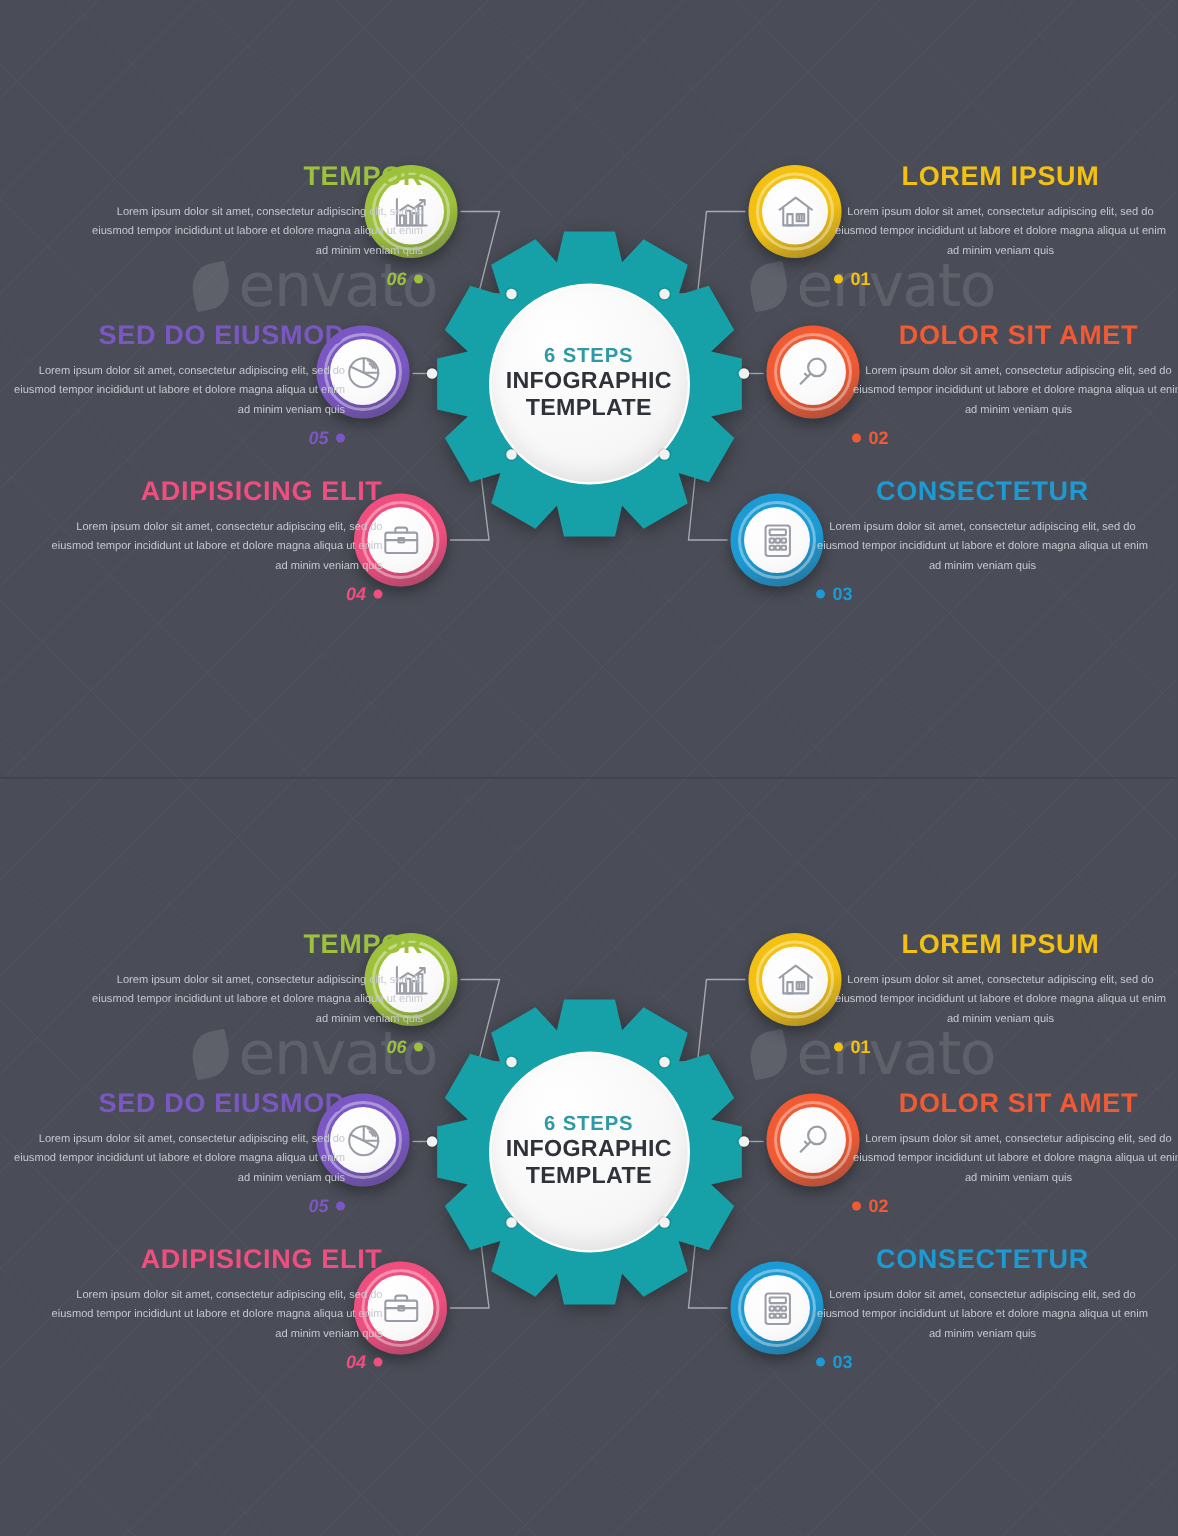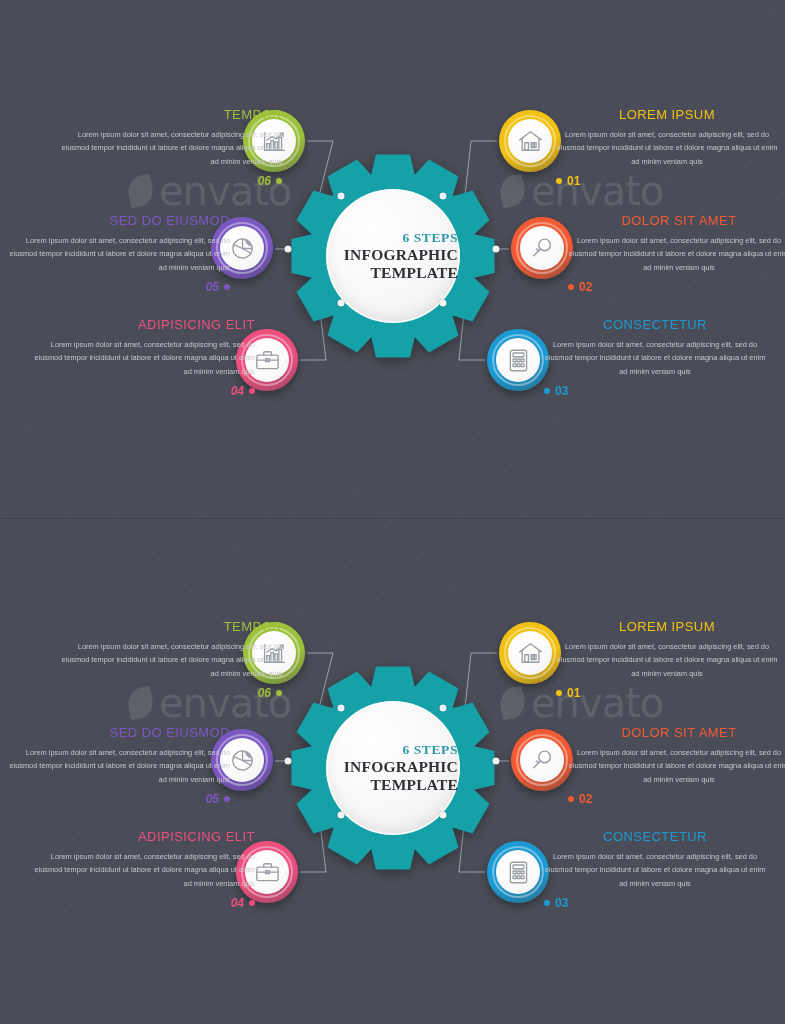--- a/index.html
+++ b/index.html
@@ -37,22 +37,22 @@
     position:absolute; inset:0;
     filter:drop-shadow(0 3px 6px rgba(0,0,0,.35));
   }
   .gear svg{ width:100%; height:100%; display:block; }
   .gear-hub{
     position:absolute; left:50%; top:50%;
     transform:translate(-50%,-50%);
     width:131px; height:131px; border-radius:50%;
     background:radial-gradient(circle at 35% 28%, #ffffff 0%, #f7f7f7 60%, #ececec 100%);
     box-shadow:inset 0 -6px 12px rgba(0,0,0,.06);
-    display:flex; flex-direction:column; align-items:flex-end; justify-content:center;
-    text-align:center; line-height:1.18;font-family:Liberation Serif, serif;
+    display:flex; flex-direction:column; align-items:center; justify-content:center;
+    text-align:center; line-height:1.18;
   }
   .hub-l1{ font-size:13.5px; font-weight:700; color:#2f9aa5; letter-spacing:.6px; }
   .hub-l2{ font-size:15.5px; font-weight:700; color:#2f3239; letter-spacing:.2px; }
   .hub-l3{ font-size:15.5px; font-weight:700; color:#2f3239; letter-spacing:.2px; }
 
   
   .hubdot{
     position:absolute; width:7px; height:7px; border-radius:50%;
     background:#f2f2f2; box-shadow:0 0 0 1px rgba(0,0,0,.10);
     transform:translate(-50%,-50%);
@@ -78,21 +78,21 @@
   .bubble .ring2{
     position:absolute; inset:5px; border-radius:50%;
     border:2px solid rgba(255,255,255,.38);
   }
 
   
   .blk{ position:absolute; width:222px; }
   .blk.r{ text-align:right; }
   .blk.l{ text-align:center; }
   .blk h3{
-    font-size:13px; font-weight:400; letter-spacing:.45px;
+    font-size:18px; font-weight:700; letter-spacing:.45px;
     margin-bottom:6px; line-height:1.1;
   }
   .blk p{
     font-size:7.4px; line-height:1.78; color:#c6c8cf; font-weight:400;
   }
   .num{
     margin-top:6px; font-size:12px; font-weight:700;
     display:flex; align-items:center; gap:5px;
   }
   .blk.r .num{ justify-content:flex-end;font-style:italic; }

